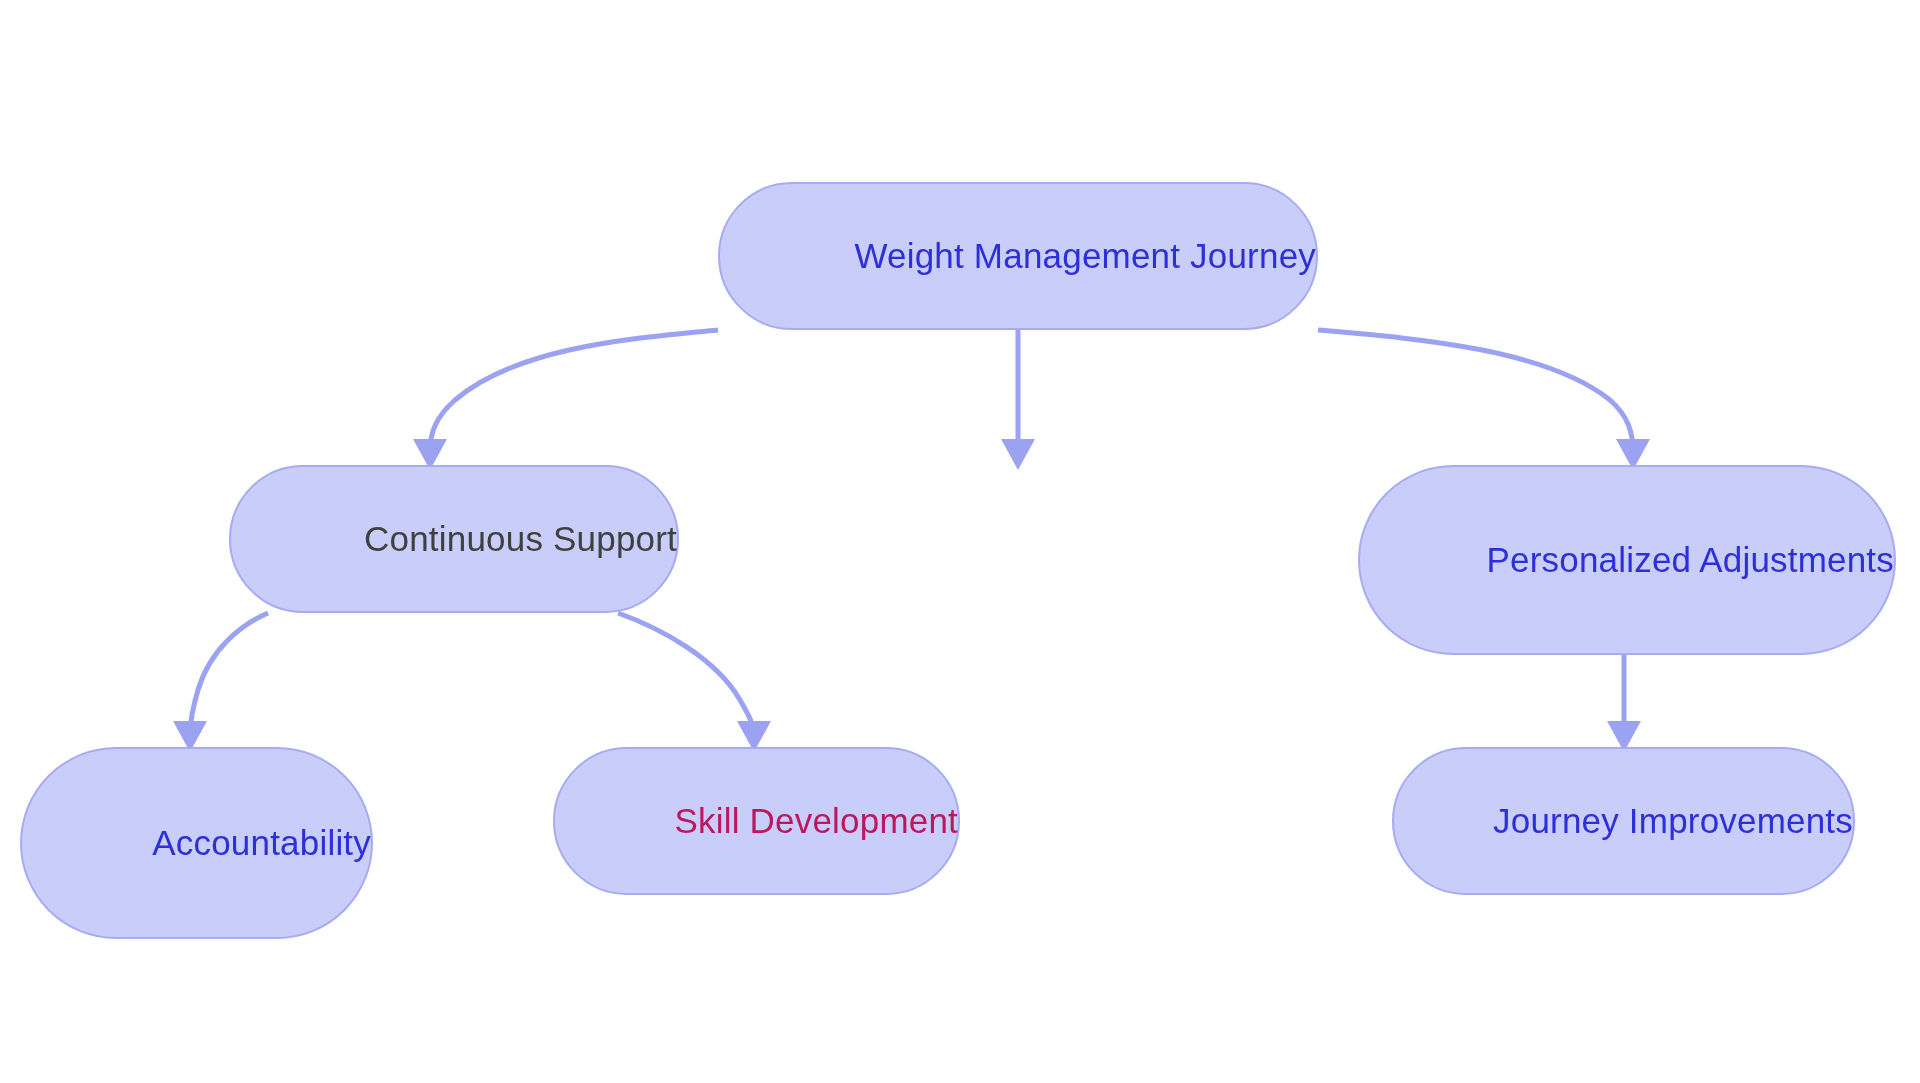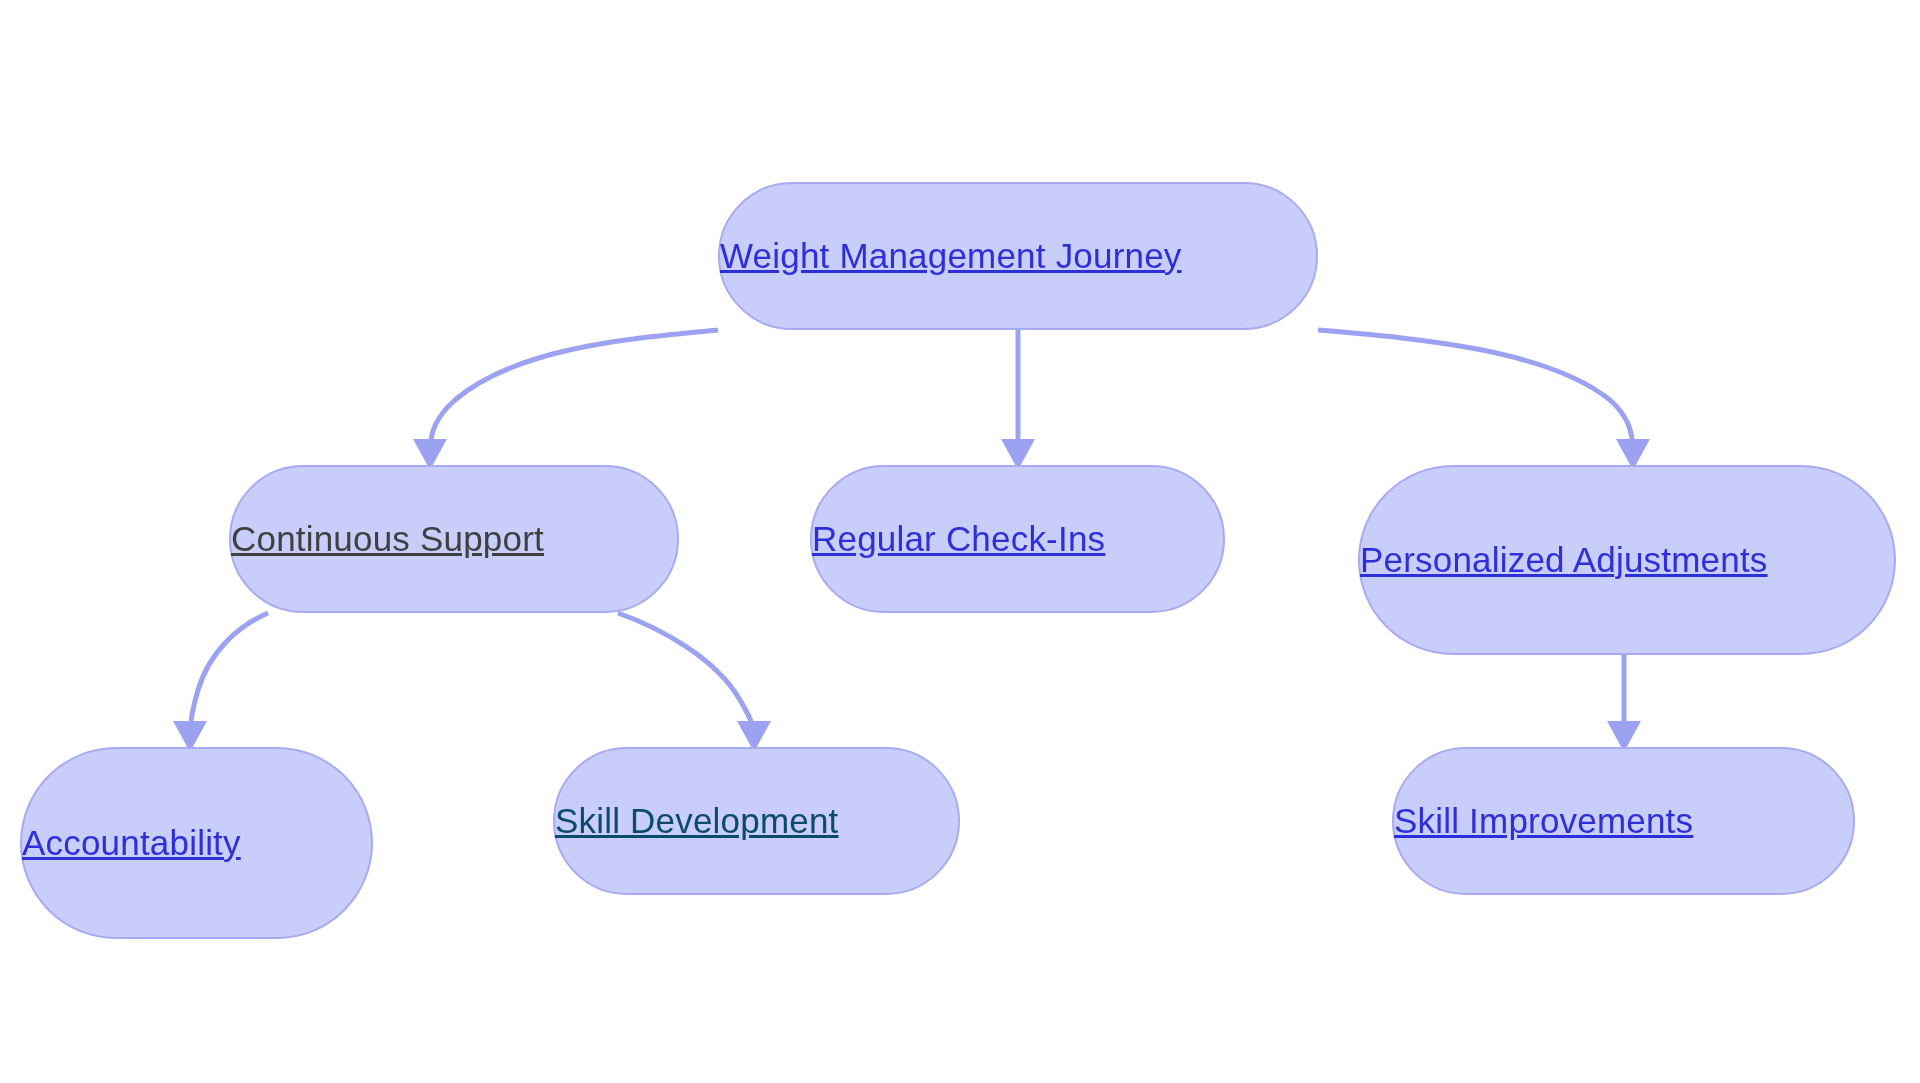--- a/index.html
+++ b/index.html
@@ -26,31 +26,30 @@
     top: 0;
     width: 1920px;
     height: 1083px;
     pointer-events: none;
   }
   .node {
     position: absolute;
     box-sizing: border-box;
     display: flex;
     align-items: center;
-    justify-content: flex-start;
+    justify-content: flex-end;
     background: #c9cdf9;
     border: 2px solid #a7abf2;
     border-radius: 999px;
     color: #2d2fd8;
     font-size: 35px;
     font-weight: 400;
     letter-spacing: 0.2px;
     white-space: nowrap;
     z-index: 2;
-    text-decoration: underline;
   }
   .node-label {
     display: block;
     line-height: 1;
     padding-bottom: 2px;
   }
 </style>
 </head>
 <body>
 
@@ -76,33 +75,30 @@
   </svg>
 
   <div class="node" style="left: 718px; top: 182px; width: 600px; height: 148px; background: rgb(201, 205, 249); border-color: rgb(167, 171, 242); color: rgb(45, 47, 216);">
     <span class="node-label">Weight Management Journey</span>
   </div>
 
   <div class="node" style="left: 229px; top: 465px; width: 450px; height: 148px; background: rgb(201, 205, 249); border-color: rgb(167, 171, 242); color: #404040;">
     <span class="node-label">Continuous Support</span>
   </div>
 
-  <div class="node" style="left: 810px; top: 465px; width: 415px; height: 148px; background: rgb(201, 205, 249); border-color: rgb(167, 171, 242); color: rgb(45, 47, 216);">
-    <span class="node-label">Regular Check-Ins</span>
-  </div>
 
   <div class="node" style="left: 1358px; top: 465px; width: 538px; height: 190px; background: rgb(201, 205, 249); border-color: rgb(167, 171, 242); color: rgb(45, 47, 216);">
     <span class="node-label">Personalized Adjustments</span>
   </div>
 
   <div class="node" style="left: 20px; top: 747px; width: 353px; height: 192px; background: rgb(201, 205, 249); border-color: rgb(167, 171, 242); color: rgb(45, 47, 216);">
     <span class="node-label">Accountability</span>
   </div>
 
-  <div class="node" style="left: 553px; top: 747px; width: 407px; height: 148px; background: rgb(201, 205, 249); border-color: rgb(167, 171, 242); color: #0c4a6e;">
+  <div class="node" style="left: 553px; top: 747px; width: 407px; height: 148px; background: rgb(201, 205, 249); border-color: rgb(167, 171, 242); color: #be185d;">
     <span class="node-label">Skill Development</span>
   </div>
 
   <div class="node" style="left: 1392px; top: 747px; width: 463px; height: 148px; background: rgb(201, 205, 249); border-color: rgb(167, 171, 242); color: rgb(45, 47, 216);">
-    <span class="node-label">Skill Improvements</span>
+    <span class="node-label">Journey Improvements</span>
   </div>
 
 </div>
 
 </body></html>

